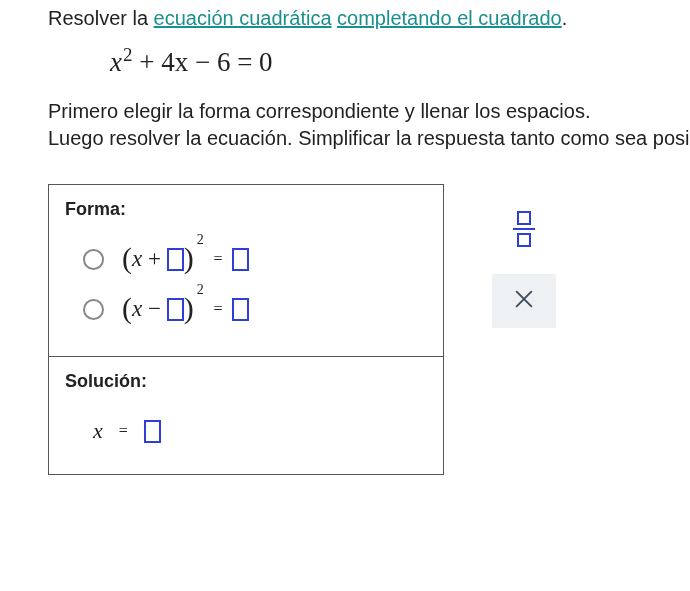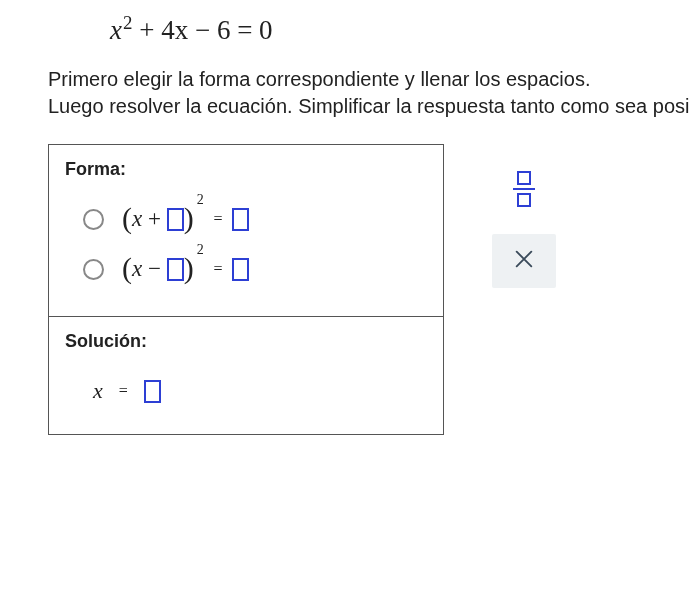--- a/index.html
+++ b/index.html
@@ -36,21 +36,21 @@
   .equation .norm { font-style: normal; }
   .equation sup {
     font-size: 0.7em;
     vertical-align: super;
     font-style: normal;
     margin-left: 1px;
   }
   .followup {
     font-size: 20px;
     line-height: 1.35;
-    margin-bottom: 24px;
+    margin-bottom: 32px;
     white-space: nowrap;
   }
   .layout {
     display: flex;
     align-items: flex-start;
     gap: 48px;
   }
   .answer-box {
     border: 1px solid #555;
     width: 396px;
@@ -141,20 +141,23 @@
   .frac-icon .bar {
     width: 22px; height: 2px;
     background: #2d3fd4;
   }
   .x-icon svg { width: 22px; height: 22px; }
 </style>
 </head>
 <body>
 
 <div class="content">
+  <p class="instruction">
+    <span>Resolver la </span><a class="mathlink">ecuación cuadrática</a><span> </span><a class="mathlink">completando el cuadrado</a><span>.</span>
+  </p>
 
   <div class="equation">
     <span>x</span><sup>2</sup><span class="norm"> + 4x − 6 = 0</span>
   </div>
 
   <div class="followup">
     <div>Primero elegir la forma correspondiente y llenar los espacios.</div>
     <div>Luego resolver la ecuación. Simplificar la respuesta tanto como sea posible.</div>
   </div>
 </div>

